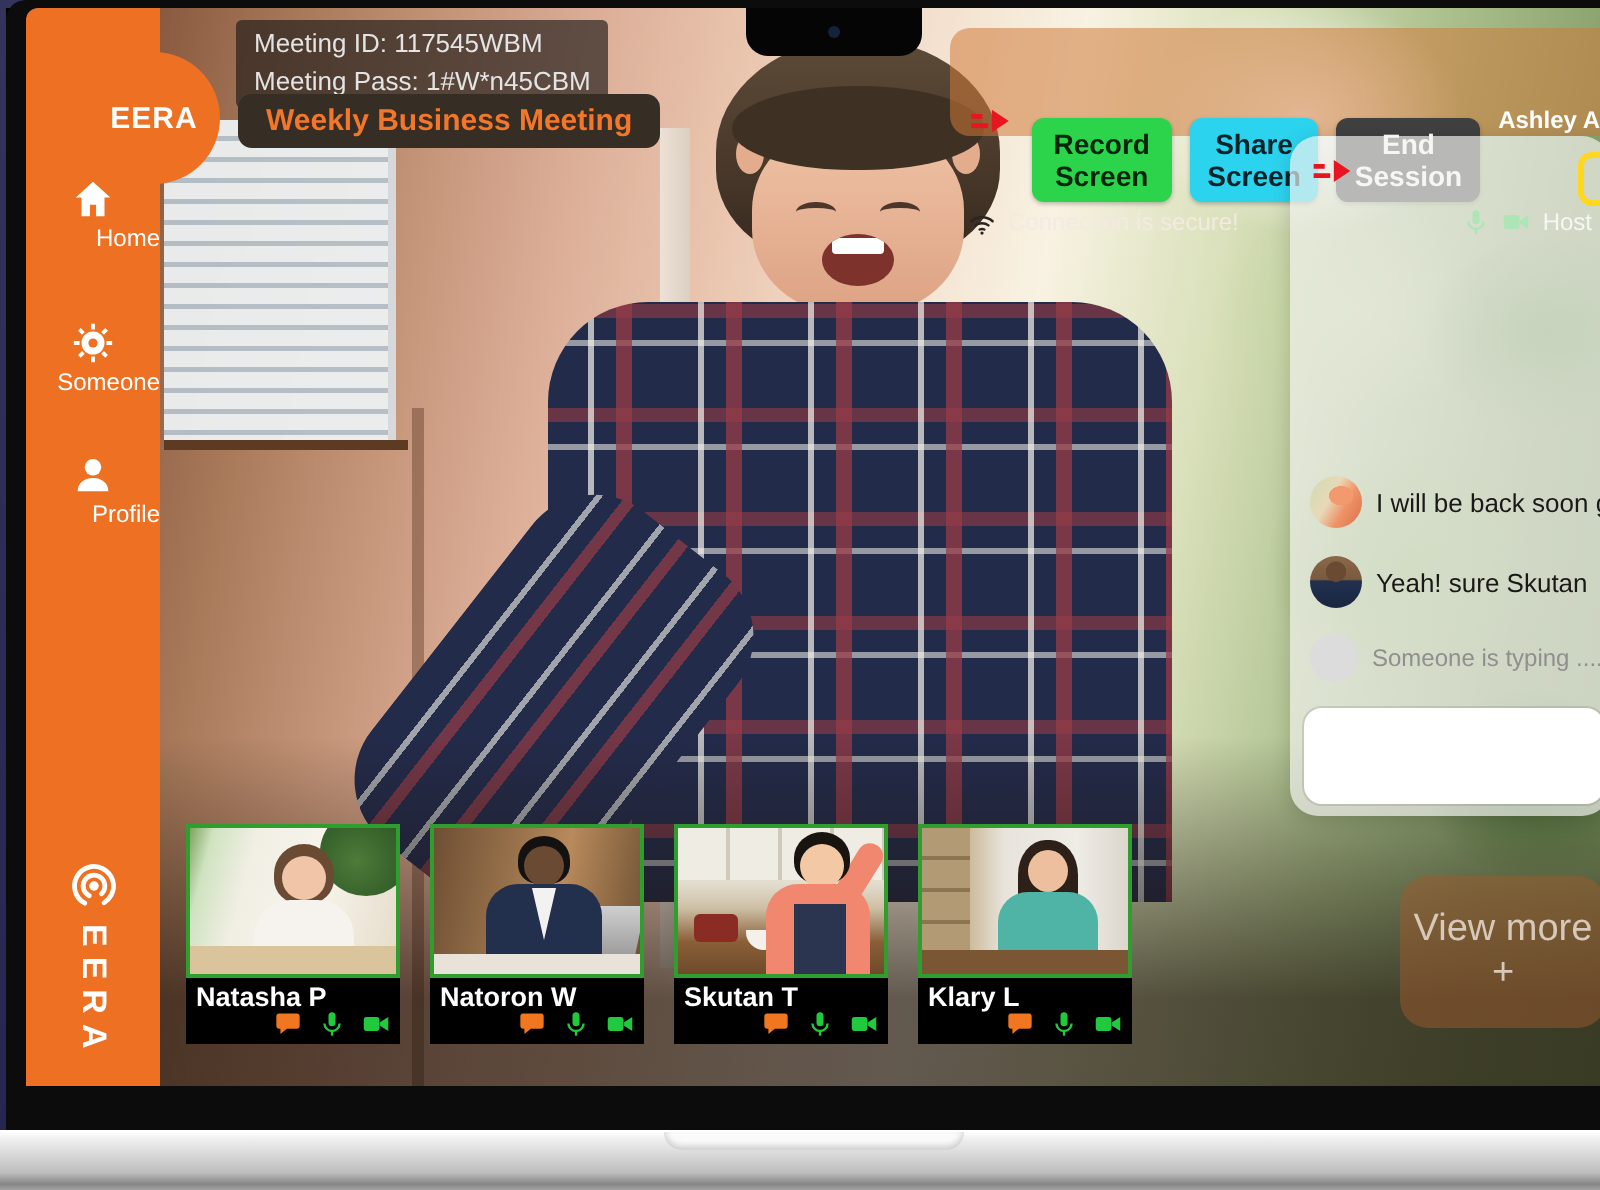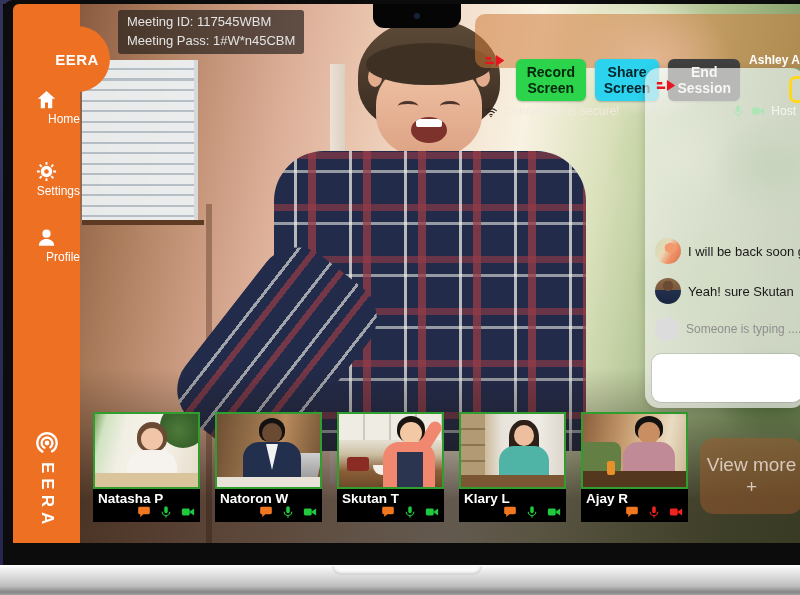--- a/index.html
+++ b/index.html
@@ -246,21 +246,21 @@
       <div class="nav-item" style="top:84px">
         <svg viewBox="0 0 24 24">
             <use href="#i-home" fill="#fff" color="#fff"></use>
           </svg>
         <div class="nav-label">Home</div>
       </div>
       <div class="nav-item" style="top:156px">
         <svg viewBox="0 0 24 24" style="color:#fff">
             <use href="#i-gear"></use>
           </svg>
-        <div class="nav-label">Settings</div>
+        <div class="nav-label">Someone</div>
       </div>
       <div class="nav-item" style="top:222px">
         <svg viewBox="0 0 24 24" style="color:#fff">
             <use href="#i-person"></use>
           </svg>
         <div class="nav-label">Profile</div>
       </div>
       <div class="side-foot">
         <svg viewBox="0 0 24 24" style="color:#fff">
             <use href="#i-broadcast"></use>
@@ -269,20 +269,21 @@
       </div>
     </nav>
     <div class="logo-circle">
         <span>EERA</span>
       </div>
 
     <div class="meet-info">
       <div>Meeting ID: 117545WBM</div>
       <div>Meeting Pass: 1#W*n45CBM</div>
     </div>
+    <div class="meet-title">Weekly Business Meeting</div>
 
     <div class="topbar">
       <div class="tb-row1">
         <span class="arrow-ic">
             <svg viewBox="0 0 24 16">
               <use href="#i-redarrow"></use>
             </svg>
           </span>
         <button class="btn btn-record">Record Screen</button>
         <button class="btn btn-share">Share Screen</button>
@@ -453,53 +454,20 @@
               </svg>
             </span>
           <span class="cam-icon on">
               <svg viewBox="0 0 24 24">
                 <use href="#i-cam"></use>
               </svg>
             </span>
         </div>
       </div>
     </div>
-    <div class="card" style="left:568px">
-      <div class="cam-box">
-          <div class="scene s5">
-        <i class="sofa"></i>
-            <i class="arm5"></i>
-            <i class="hair5"></i>
-            <i class="head5 head"></i>
-            <i class="body5"></i>
-            <i class="table5"></i>
-            <i class="juice"></i>
-          </div>
-        </div>
-      <div class="name-bar">
-        <div class="p-name">Ajay R</div>
-        <div class="icon-row">
-          <span class="chat-ic">
-              <svg viewBox="0 0 24 24">
-                <use href="#i-chatbubble"></use>
-              </svg>
-            </span>
-          <span class="mic-icon off">
-              <svg viewBox="0 0 24 24">
-                <use href="#i-mic"></use>
-              </svg>
-            </span>
-          <span class="cam-icon off">
-              <svg viewBox="0 0 24 24">
-                <use href="#i-cam"></use>
-              </svg>
-            </span>
-        </div>
-      </div>
-    </div>
 
     <button class="view-more">View more +</button>
 
     <div class="notch">
         <div class="cam-dot"></div>
       </div>
   </div>
 
   <div class="left-strip"></div>
   <div class="base">

